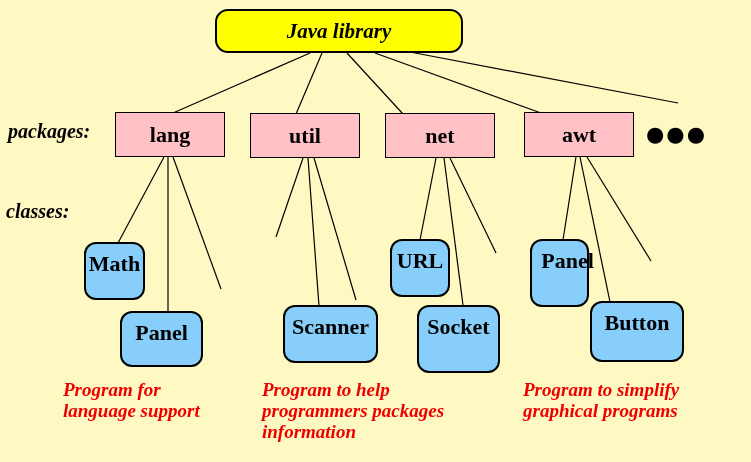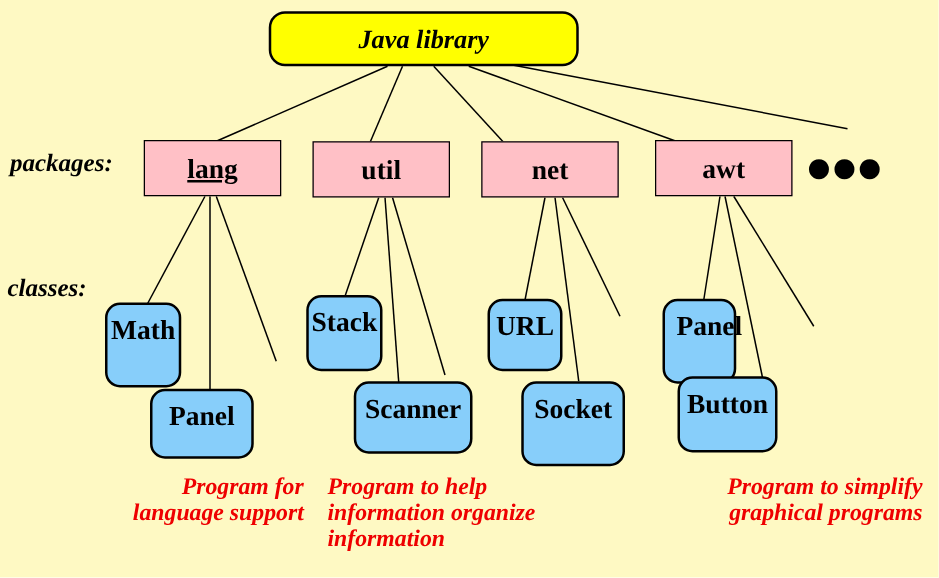--- a/index.html
+++ b/index.html
@@ -68,21 +68,21 @@
   }
   .caption {
     position: absolute;
     color: #EE0000;
     font-weight: bold;
     font-style: italic;
     font-size: 19px;
     line-height: 21px;
     white-space: pre-line;
   }
-  .caption.center { text-align: right; }
+  .caption.center { text-align: left; }
 </style>
 </head>
 <body>
 
 <div class="canvas">
 
   <svg class="edges" viewBox="0 0 751 462">
 
     <line x1="310" y1="53" x2="173" y2="113" stroke="#000" stroke-width="1.2"></line>
     <line x1="322" y1="53" x2="296" y2="114" stroke="#000" stroke-width="1.2"></line>
@@ -103,39 +103,38 @@
     <line x1="450" y1="158" x2="496" y2="253" stroke="#000" stroke-width="1.2"></line>
 
     <line x1="576" y1="157" x2="563" y2="240" stroke="#000" stroke-width="1.2"></line>
     <line x1="580" y1="157" x2="610" y2="302" stroke="#000" stroke-width="1.2"></line>
     <line x1="587" y1="157" x2="651" y2="261" stroke="#000" stroke-width="1.2"></line>
   </svg>
 
   <div class="node root-node">Java library</div>
 
   <div class="row-label" style="left:8px; top:120px;">packages:</div>
-  <div class="row-label" style="left:6px; top:220px;">classes:</div>
+  <div class="row-label" style="left:6px; top:200px;">classes:</div>
 
-  <div class="node pkg" style="left:115px; top:112px;text-decoration:underline;">lang</div>
+  <div class="node pkg" style="left:115px; top:112px;">lang</div>
   <div class="node pkg" style="left:250px; top:113px;">util</div>
   <div class="node pkg" style="left:385px; top:113px;">net</div>
   <div class="node pkg" style="left:524px; top:112px;text-align:center;">awt</div>
 
   <div class="dots">●●●</div>
 
-  <div class="node cls" style="left:84px;  top:242px; width:61px; height:68px;">Math</div>
+  <div class="node cls" style="left:84px;  top:242px; width:61px; height:58px;">Math</div>
   <div class="node cls" style="left:120px; top:311px; width:83px; height:56px;">Panel</div>
-  <div class="node cls" style="left:245px; top:236px; width:61px; height:61px;">Stack</div>
   <div class="node cls" style="left:283px; top:305px; width:95px; height:58px;">Scanner</div>
   <div class="node cls" style="left:390px; top:239px; width:60px; height:58px;">URL</div>
   <div class="node cls" style="left:417px; top:305px; width:83px; height:68px;">Socket</div>
   <div class="node cls" style="left:530px; top:239px; width:59px; height:68px;padding-left:16px;">Panel</div>
-  <div class="node cls" style="left:542px; top:301px; width:80px; height:61px;">Button</div>
+  <div class="node cls" style="left:590px; top:301px; width:94px; height:61px;">Button</div>
 
   <div class="caption center" style="left:63px;  top:379px; width:180px;">Program for
 language support</div>
   <div class="caption" style="left:262px; top:379px; width:230px;">Program to help
-information organize
+programmers packages
 information</div>
   <div class="caption center" style="left:523px; top:379px; width:215px;">Program to simplify
 graphical programs</div>
 
 </div>
 
 </body></html>

